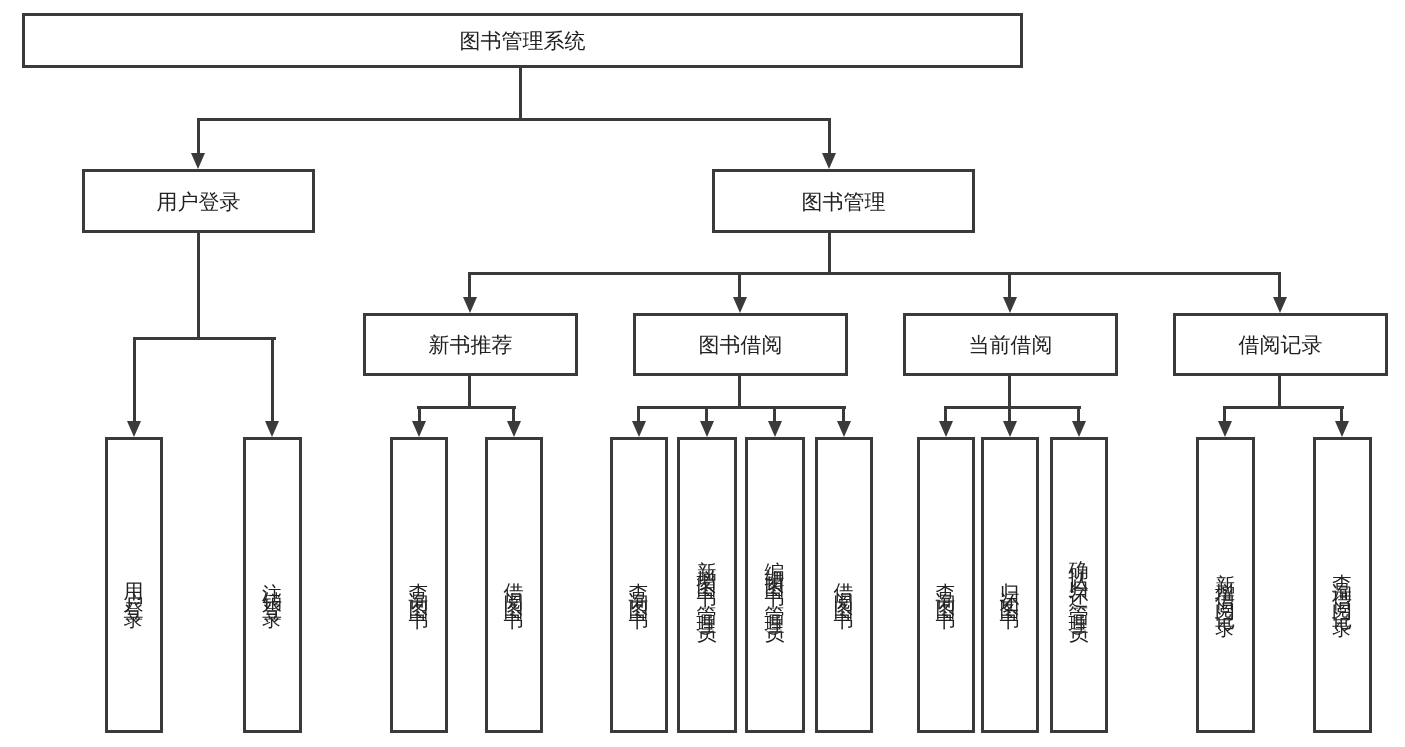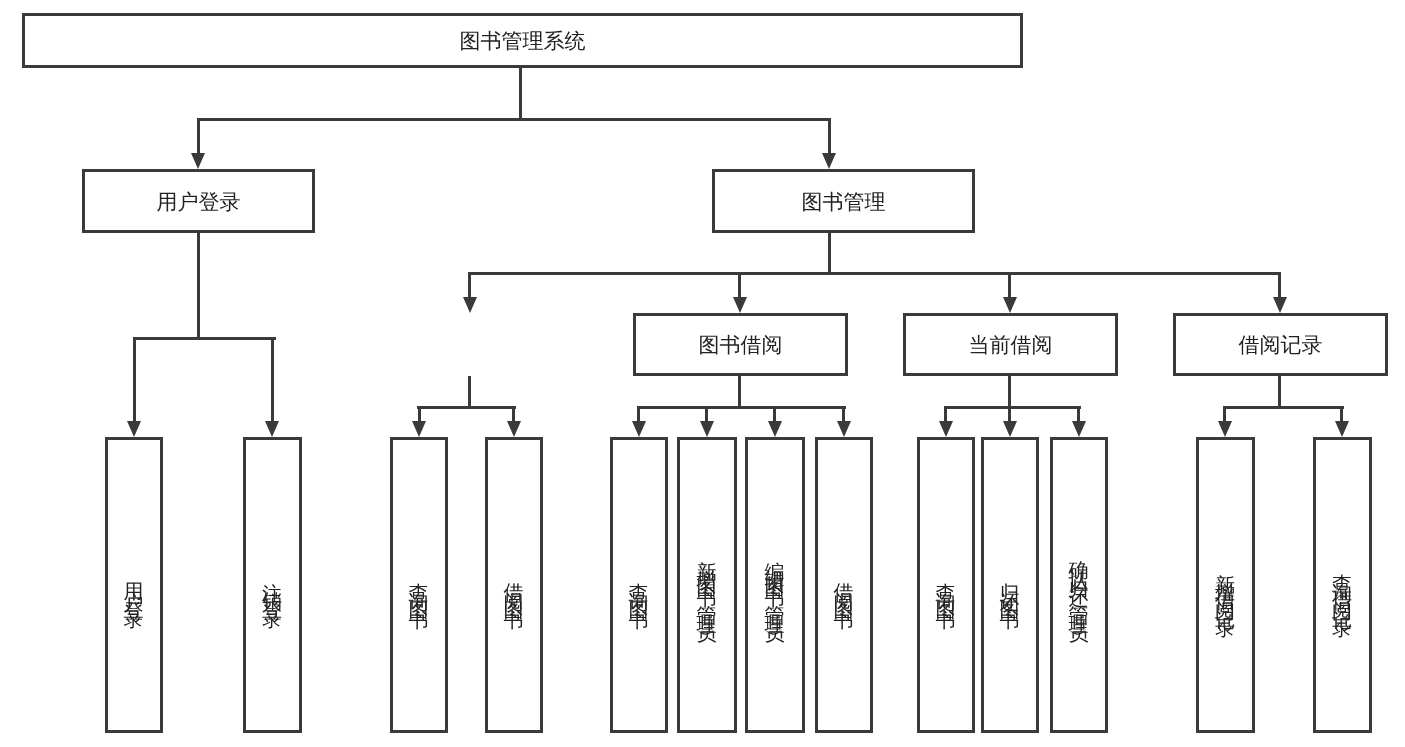--- a/index.html
+++ b/index.html
@@ -89,20 +89,23 @@
   <div class="lh" style="left:468px;top:272px;width:813px"></div>
   <div class="lv" style="left:468px;top:272px;height:25px"></div>
   <div class="ah" style="left:463px;top:297px"></div>
   <div class="lv" style="left:738px;top:272px;height:25px"></div>
   <div class="ah" style="left:733px;top:297px"></div>
   <div class="lv" style="left:1008px;top:272px;height:25px"></div>
   <div class="ah" style="left:1003px;top:297px"></div>
   <div class="lv" style="left:1278px;top:272px;height:25px"></div>
   <div class="ah" style="left:1273px;top:297px"></div>
 
+  <div class="node" style="left:363px;top:313px;width:215px;height:63px">
+    <span>新书推荐</span>
+  </div>
   <div class="node" style="left:903px;top:313px;width:215px;height:63px">
     <span>当前借阅</span>
   </div>
   <div class="node" style="left:633px;top:313px;width:215px;height:63px">
     <span>图书借阅</span>
   </div>
   <div class="node" style="left:1173px;top:313px;width:215px;height:63px">
     <span>借阅记录</span>
   </div>
 

